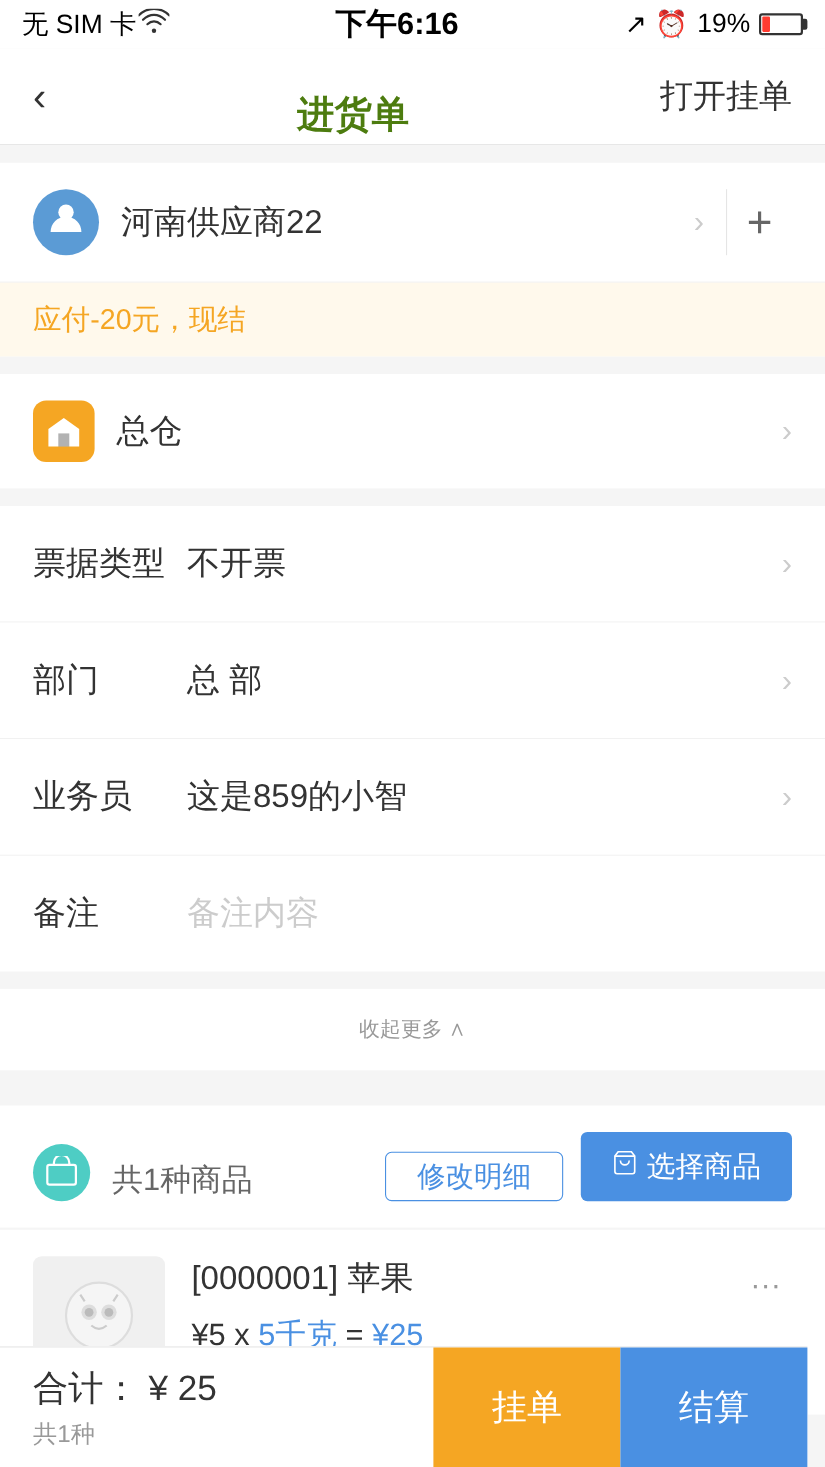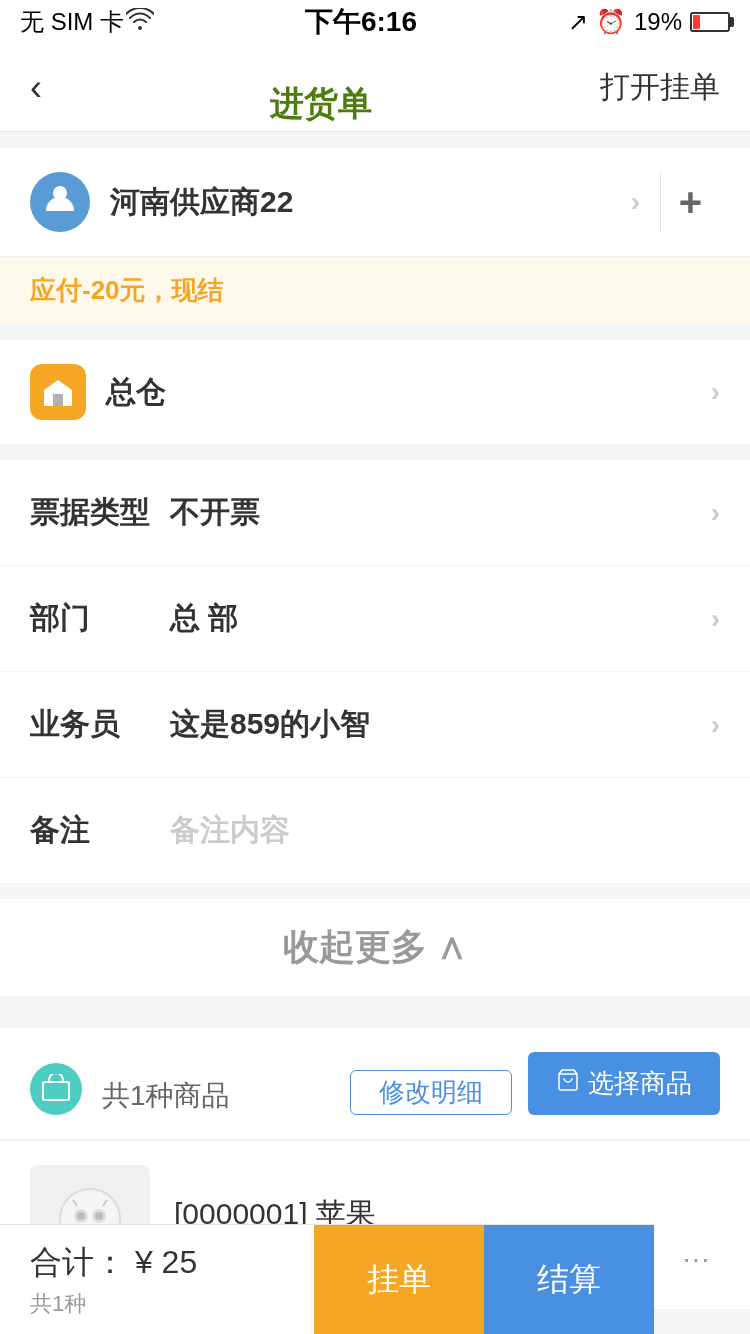--- a/index.html
+++ b/index.html
@@ -94,21 +94,20 @@
 
     
     .content {
       background: #f5f5f5;
     }
 
     
     .card {
       background: #fff;
       margin-bottom: 16px;
-      font-weight: bold;
     }
 
     
     .supplier-row {
       display: flex;
       align-items: center;
       padding: 24px 30px;
       border-bottom: 1px solid #f0f0f0;
     }
     .supplier-avatar {
@@ -204,21 +203,21 @@
       color: #ccc;
     }
 
     
     .collapse-btn {
       background: #fff;
       display: flex;
       align-items: center;
       justify-content: center;
       padding: 24px;
-      font-size: 36px;
+      font-size: 19px;
       color: #999;
       cursor: pointer;
     }
 
     
     .products-header {
       background: #fff;
       display: flex;
       align-items: flex-end;
       padding: 24px 30px;
@@ -259,21 +258,21 @@
       cursor: pointer;
       display: flex;
       align-items: center;
       gap: 8px;
     }
 
     
     .product-item {
       background: #fff;
       display: flex;
-      align-items: flex-end;
+      align-items: flex-start;
       padding: 24px 30px;
       margin-bottom: 2px;
     }
     .product-thumb {
       width: 120px;
       height: 120px;
       background: #f0f0f0;
       border-radius: 8px;
       display: flex;
       align-items: center;
@@ -304,21 +303,21 @@
       color: #999;
       font-size: 28px;
       padding: 10px;
     }
 
     
     .bottom-bar {
       position: fixed;
       bottom: 0;
       left: 0;
-      width: 654px;
+      width: 734px;
       height: 110px;
       display: flex;
       align-items: stretch;
       background: #fff;
       border-top: 1px solid #e5e5e5;
     }
     .bottom-total {
       flex: 1;
       display: flex;
       flex-direction: column;

